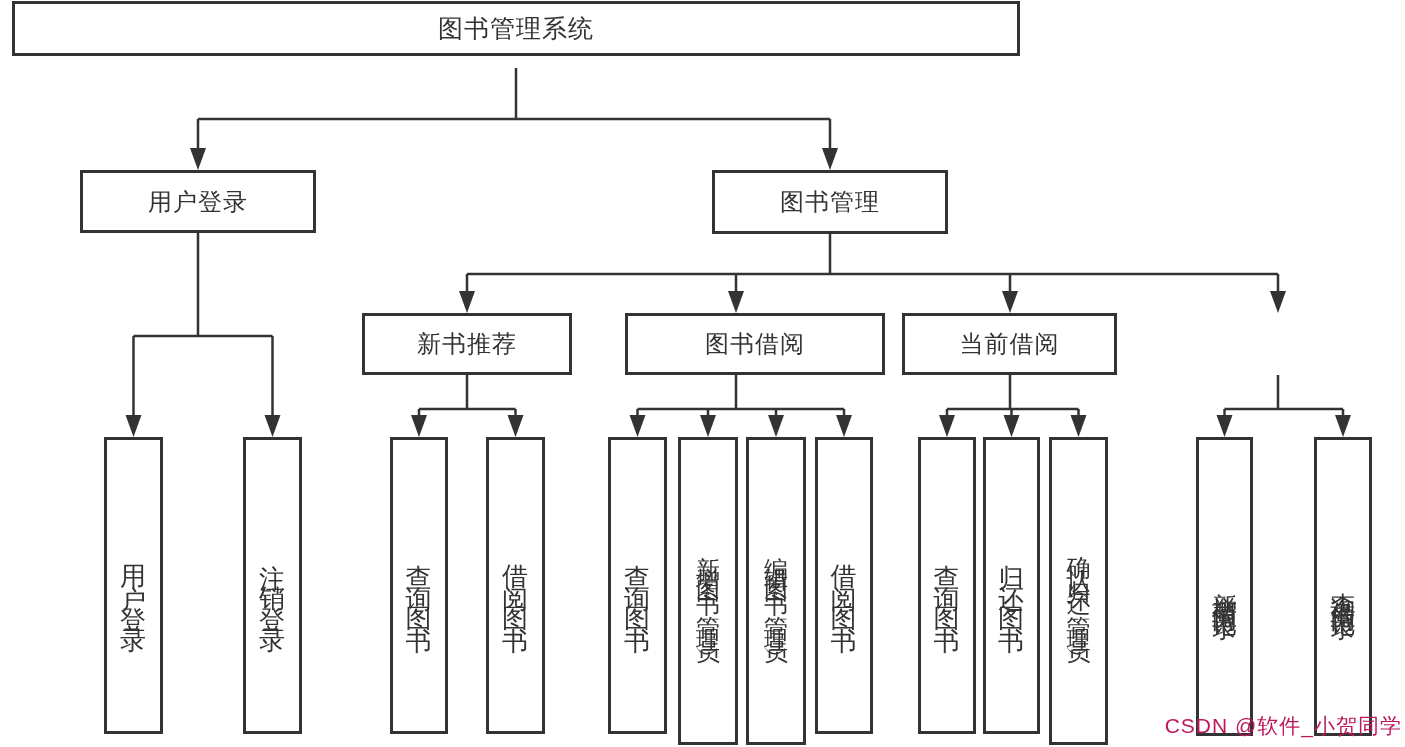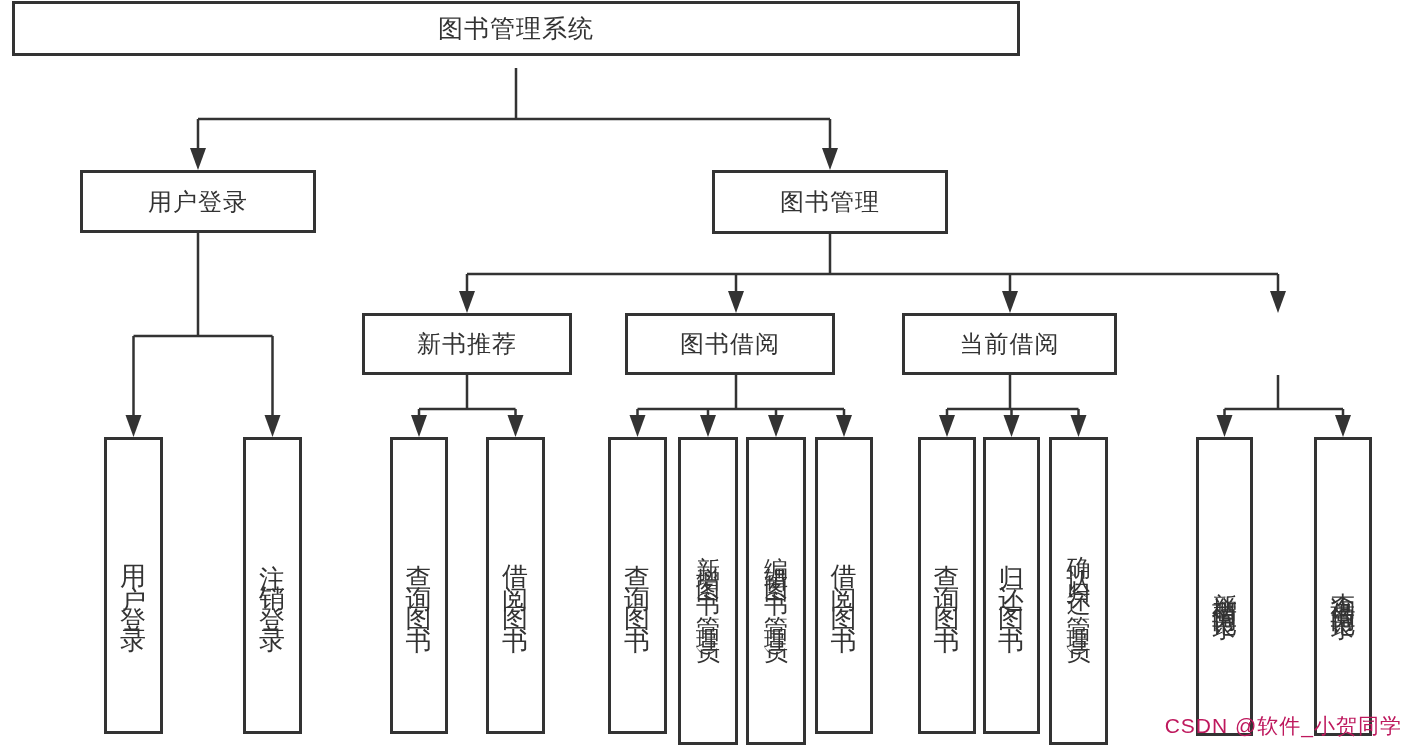--- a/index.html
+++ b/index.html
@@ -77,21 +77,21 @@
   <div class="node" style="left:80px;top:170px;width:236px;height:63px;">
     <span class="hlabel">用户登录</span>
   </div>
   <div class="node" style="left:362px;top:313px;width:210px;height:62px;">
     <span class="hlabel">新书推荐</span>
   </div>
 
   <div class="node" style="left:712px;top:170px;width:236px;height:64px;">
     <span class="hlabel">图书管理</span>
   </div>
-  <div class="node" style="left:625px;top:313px;width:210px;height:62px;">
+  <div class="node" style="left:625px;top:313px;width:260px;height:62px;">
     <span class="hlabel">图书借阅</span>
   </div>
   <div class="node" style="left:902px;top:313px;width:215px;height:62px;">
     <span class="hlabel">当前借阅</span>
   </div>
 
   <div class="node" style="left:104px;top:437px;width:59px;height:297px;">
     <span class="vlabel v4">用户登录</span>
   </div>
   <div class="node" style="left:243px;top:437px;width:59px;height:297px;">

